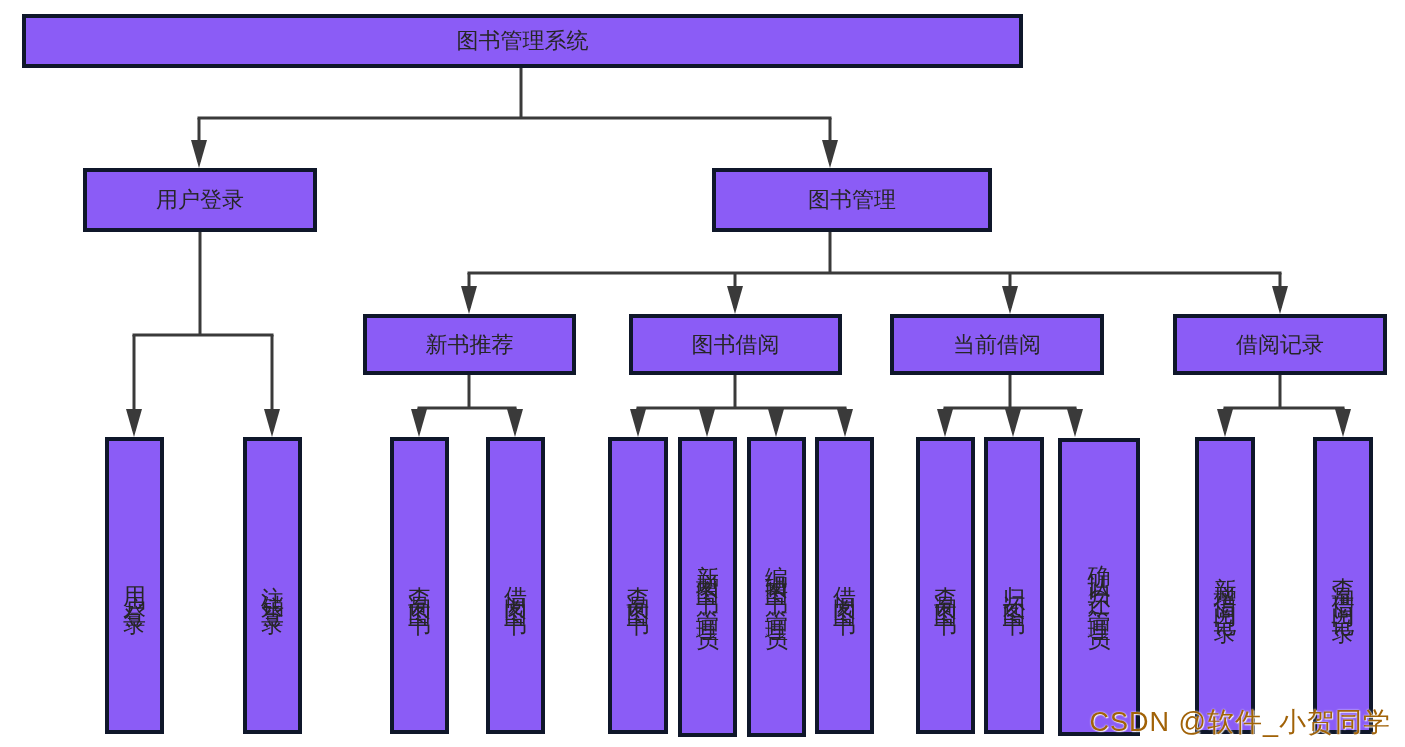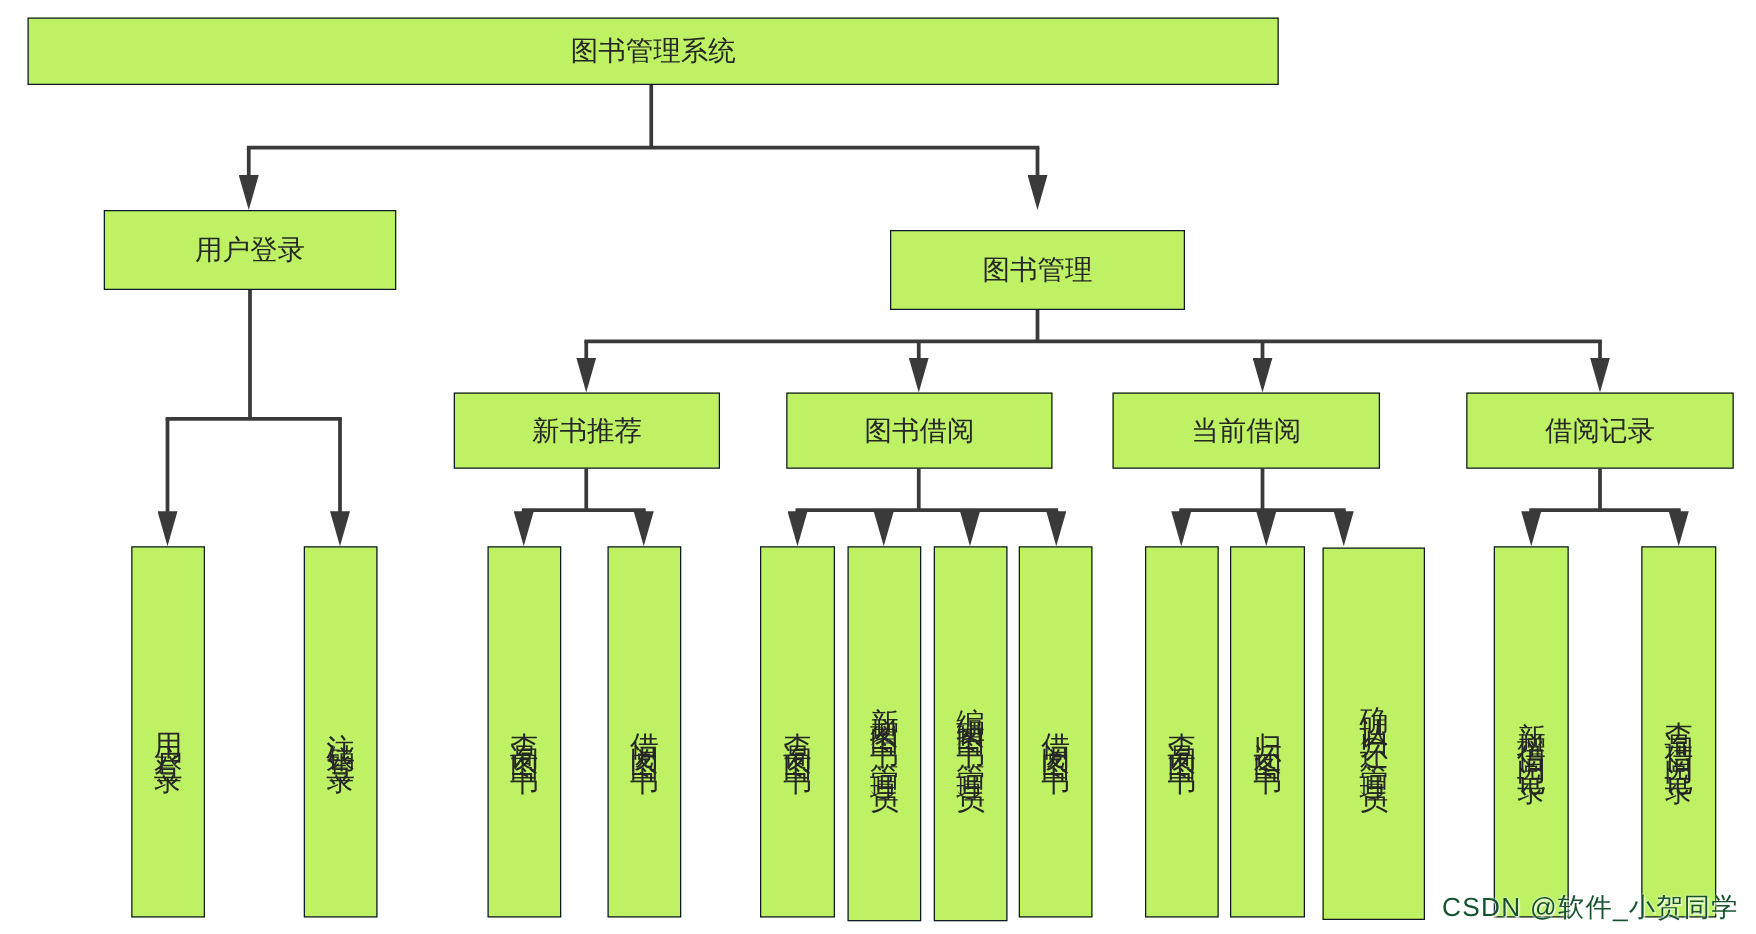--- a/index.html
+++ b/index.html
@@ -1,26 +1,26 @@
 <!DOCTYPE html>
 <html><head>
 <meta charset="utf-8">
 <style>
   html,body{margin:0;padding:0;background:#ffffff;}
   body{width:1405px;height:747px;position:relative;overflow:hidden;
        font-family:"Liberation Sans","DejaVu Sans",sans-serif;}
   .stage{position:absolute;left:0;top:0;width:1405px;height:747px;}
   .wires{position:absolute;left:0;top:0;width:1405px;height:747px;}
-  .box{position:absolute;box-sizing:border-box;border:1px solid #0f172a;background:#bef264;
+  .box{position:absolute;box-sizing:border-box;border:4px solid #0f172a;background:#8b5cf6;
        display:flex;align-items:center;justify-content:center;
        color:#262626;font-size:22px;white-space:nowrap;}
   .leaf{writing-mode:vertical-rl;text-orientation:mixed;
         font-size:23px;letter-spacing:9px;line-height:1;white-space:normal;}
   .watermark{position:absolute;right:14px;bottom:7px;z-index:5;
-             font-size:21px;color:#14532d;letter-spacing:1px;
+             font-size:27px;color:#a16207;letter-spacing:1px;
              text-shadow:0 0 2px #ffffff,1px 1px 1px rgba(255,255,255,.85);}
 </style>
 </head>
 <body>
 
 <div class="stage">
 
   <svg class="wires" width="1405" height="747" viewBox="0 0 1405 747">
     <defs>
       <marker id="arw" markerUnits="userSpaceOnUse" markerWidth="28" markerHeight="16" viewBox="0 0 28 16" refX="22" refY="8" orient="auto">
@@ -67,21 +67,21 @@
       <line x1="1280" y1="372" x2="1280" y2="409"></line>
       <line x1="1223.5" y1="408" x2="1344.5" y2="408"></line>
       <line x1="1225" y1="408" x2="1225" y2="431" marker-end="url(#arw)"></line>
       <line x1="1343" y1="408" x2="1343" y2="431" marker-end="url(#arw)"></line>
     </g>
   </svg>
 
   <div class="box" style="left:22px;top:14px;width:1001px;height:54px;">图书管理系统</div>
 
   <div class="box" style="left:83px;top:168px;width:234px;height:64px;">用户登录</div>
-  <div class="box" style="left:712px;top:184px;width:236px;height:64px;">图书管理</div>
+  <div class="box" style="left:712px;top:168px;width:280px;height:64px;">图书管理</div>
 
   <div class="box" style="left:629px;top:314px;width:213px;height:61px;">图书借阅</div>
   <div class="box" style="left:363px;top:314px;width:213px;height:61px;">新书推荐</div>
   <div class="box" style="left:890px;top:314px;width:214px;height:61px;">当前借阅</div>
   <div class="box" style="left:1173px;top:314px;width:214px;height:61px;">借阅记录</div>
 
   <div class="box leaf" style="left:105px;top:437px;width:59px;height:297px;">用户登录</div>
   <div class="box leaf" style="left:243px;top:437px;width:59px;height:297px;">注销登录</div>
 
   <div class="box leaf" style="left:390px;top:437px;width:59px;height:297px;">查询图书</div>

